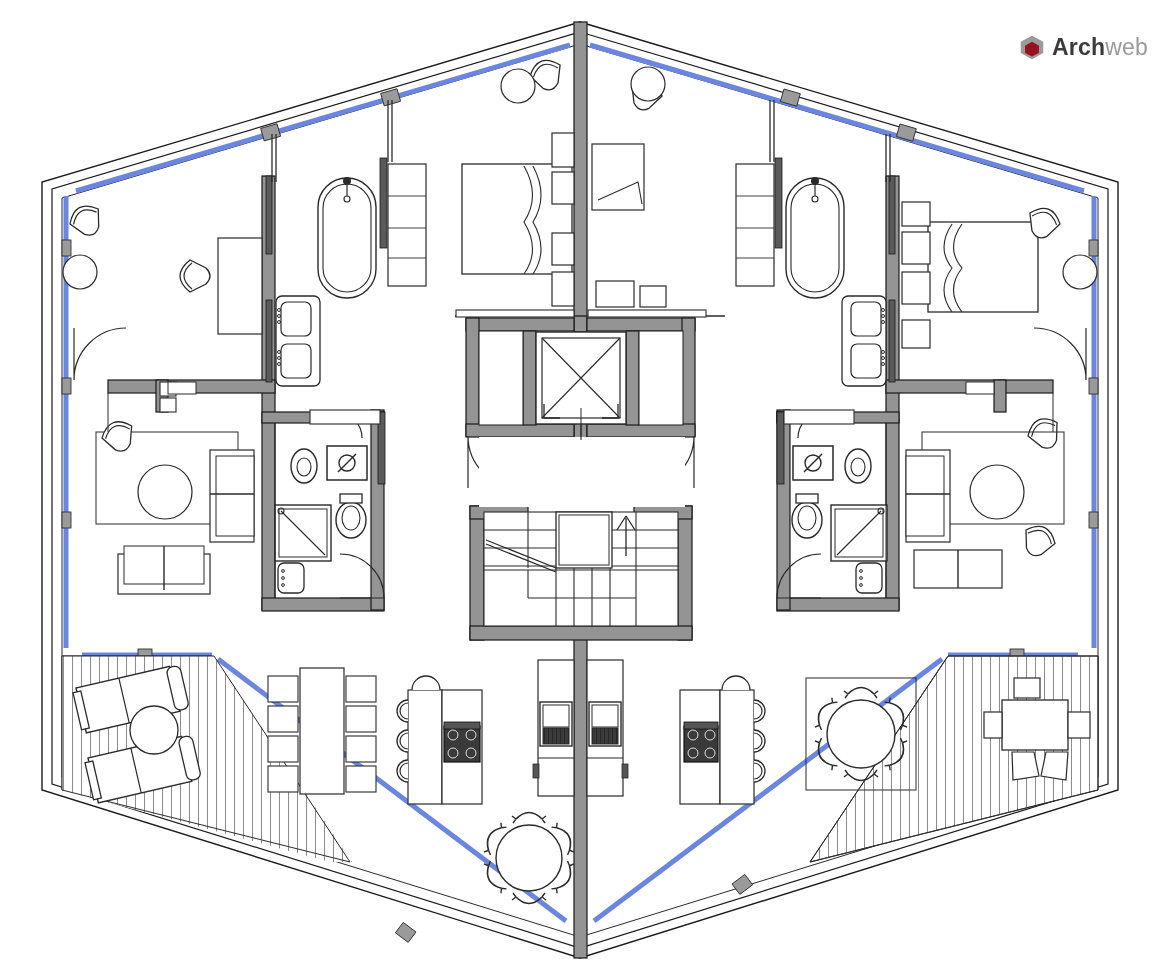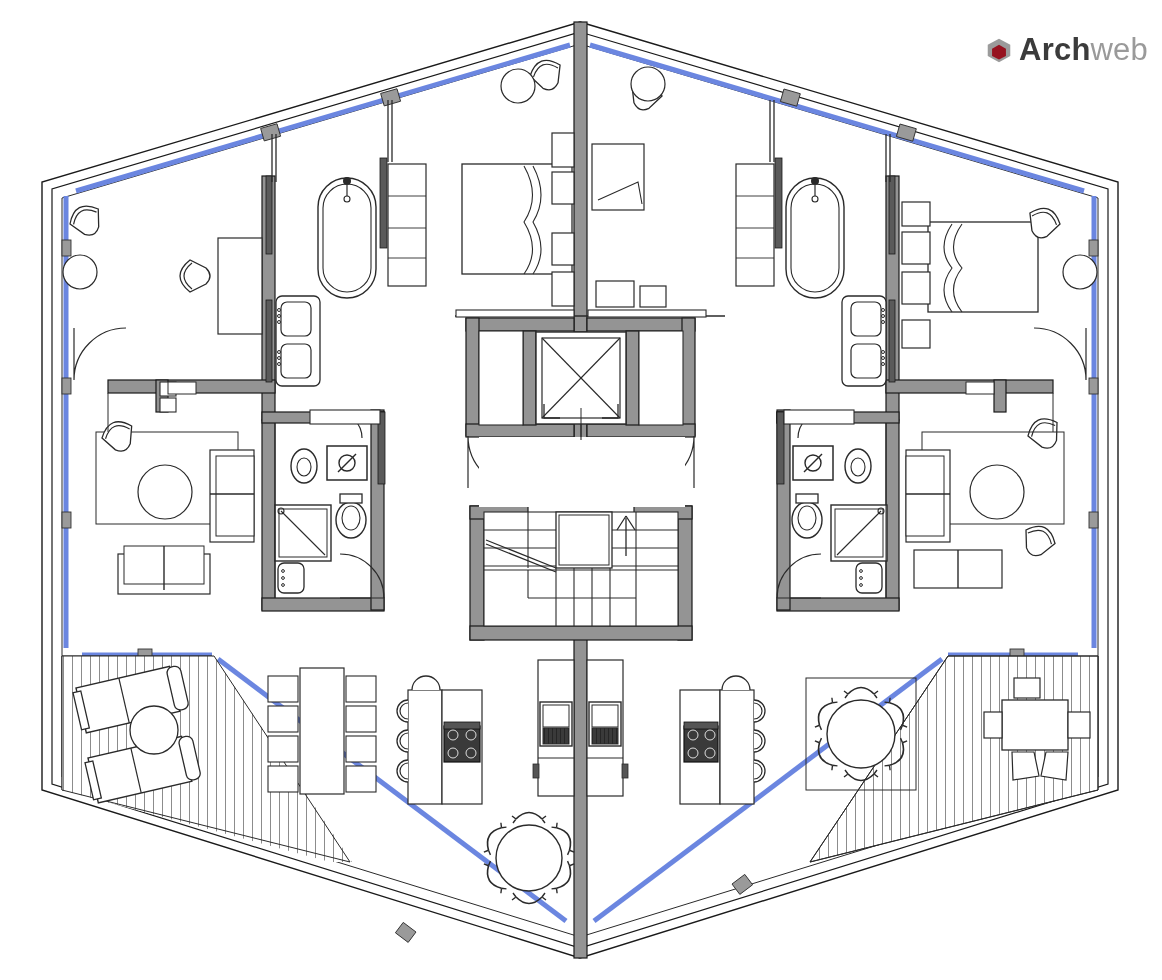--- a/index.html
+++ b/index.html
@@ -9,21 +9,21 @@
     font-family:"Liberation Sans",sans-serif;
     overflow:hidden;position:relative;
   }
   #plan-root{position:absolute;left:0;top:0;width:1162px;height:980px;}
   #logo-block{
     position:absolute;right:14px;top:34px;
     display:flex;align-items:center;gap:7px;
     user-select:none;
   }
   #logo-mark{width:26px;height:26px;display:block;}
-  #logo-text{font-size:31px;letter-spacing:.2px;line-height:1;white-space:nowrap;}
+  #logo-text{font-size:23px;letter-spacing:.2px;line-height:1;white-space:nowrap;}
   #logo-text .t1{color:#3b3b3b;font-weight:700;}
   #logo-text .t2{color:#9a9a9a;font-weight:400;}
   svg{display:block;}
 </style>
 </head>
 <body>
 
 <div id="plan-root">
 
   <svg width="1162" height="980" viewBox="0 0 1162 980">

